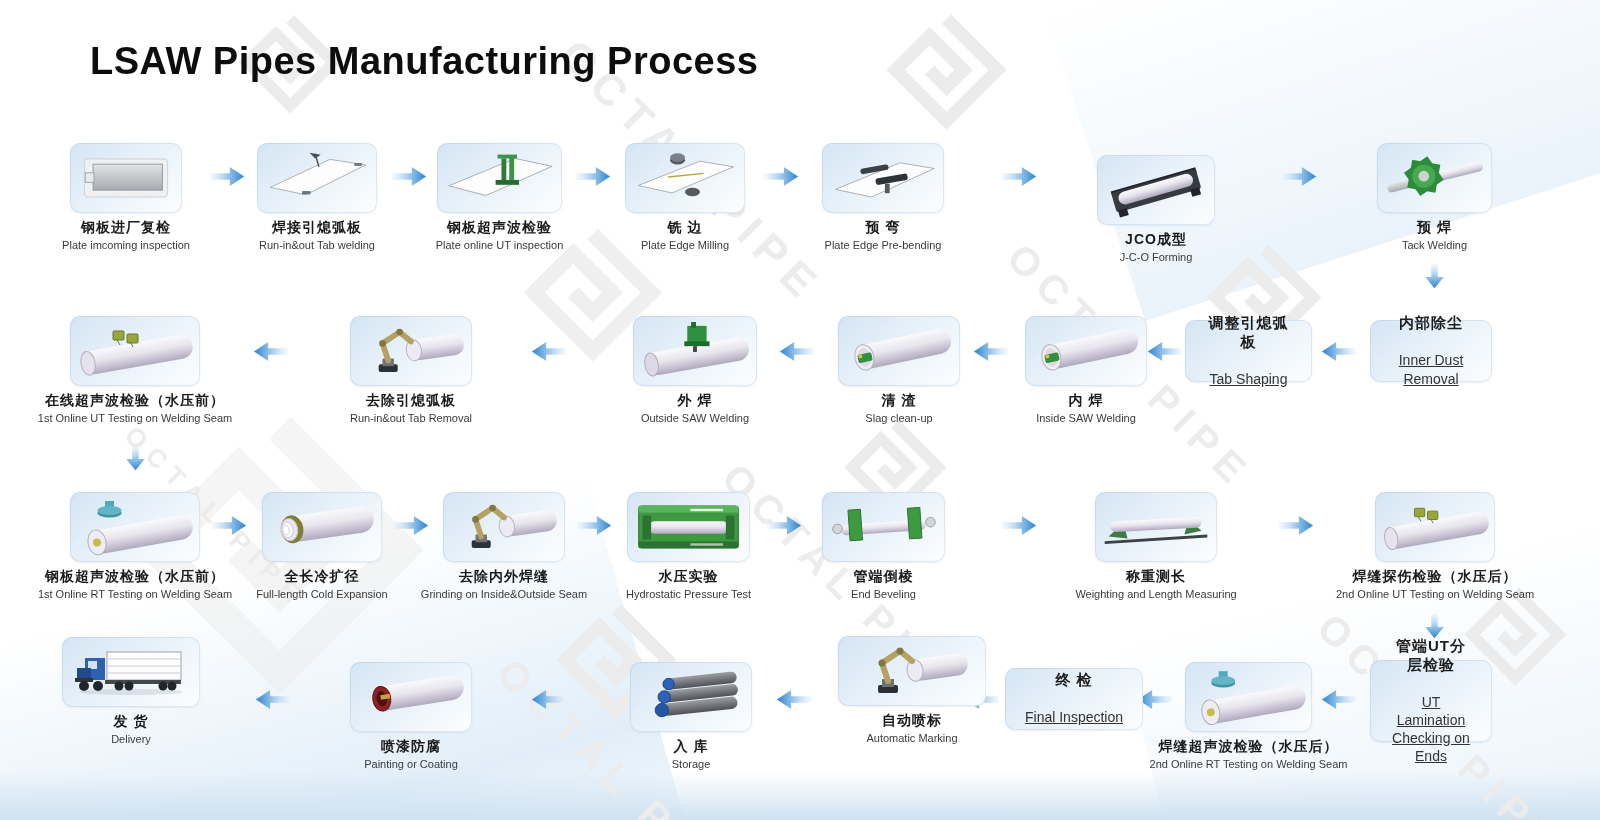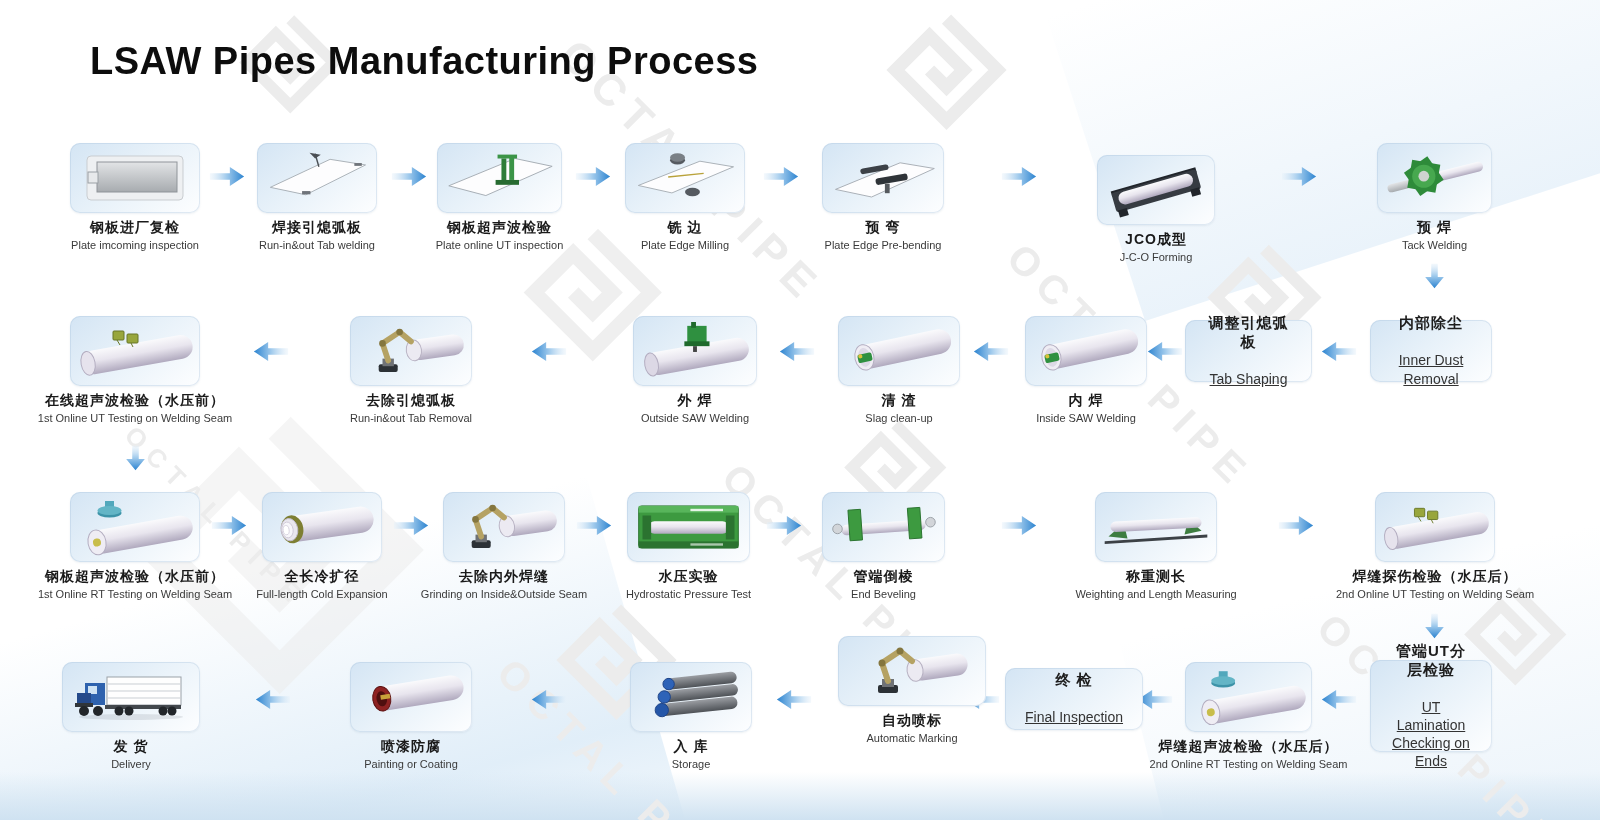--- a/index.html
+++ b/index.html
@@ -28,21 +28,21 @@
   .card{position:relative;width:100%;height:70px;border-radius:10px;
         background:linear-gradient(140deg,#d4e5f4 0%,#e7f1f9 45%,#fdfeff 100%);
         box-shadow:inset 0 0 0 1px rgba(170,195,220,.35), 0 1px 2px rgba(150,170,190,.18);}
   .illus{position:absolute;left:4px;top:3px;width:calc(100% - 8px);height:calc(100% - 6px);display:block;}
   .cap{position:absolute;top:76px;left:50%;transform:translateX(-50%);text-align:center;white-space:nowrap;}
   .cap .zh{font-size:14px;font-weight:bold;color:#1a1a1a;letter-spacing:1px;}
   .cap .en{font-size:11px;color:#3a3a3a;margin-top:2px;}
 
   .tbox{height:62px;display:flex;flex-direction:column;justify-content:center;align-items:center;
         text-align:center;padding:2px 19px;box-sizing:border-box;}
-  .tbox.tall{height:92px;}
+  .tbox.tall{height:82px;}
   .tbox .zh{font-size:15px;font-weight:bold;color:#1d1d1d;letter-spacing:1px;}
   .tbox .en{font-size:14px;color:#333333;margin-top:18px;line-height:1.3;white-space:normal;text-decoration:underline;}
 
   .arrow{position:absolute;width:38px;height:23px;}
   .arrow svg{width:100%;height:100%;display:block;}
   .arrow.left svg{transform:scaleX(-1);}
   .arrow.down{width:23px;height:28px;}
 </style>
 </head>
 <body>
@@ -307,21 +307,21 @@
       <use href="#sym-spiral"></use>
     </svg>
   <div class="wm" style="left:520px;top:650px;font-size:40px">OCTAL PIPE</div>
   <div class="wm" style="left:1340px;top:605px;font-size:40px">OCTAL PIPE</div>
   <svg class="wm-logo" style="left:1480px;top:592px;width:85px;height:85px">
       <use href="#sym-spiral"></use>
     </svg>
 
   <div class="title">LSAW Pipes Manufacturing Process</div>
 
-  <div class="step" style="left:70px;top:143px;width:130px">
+  <div class="step" style="left:70px;top:143px;width:112px">
     <div class="card">
       <svg class="illus" viewBox="0 0 120 64">
           <use href="#sym-steel-plate"></use>
         </svg>
     </div>
     <div class="cap">
       <div class="zh">钢板进厂复检</div>
       <div class="en">Plate imcoming inspection</div>
     </div>
   </div>
@@ -746,21 +746,21 @@
       <div class="zh">喷漆防腐</div>
       <div class="en">Painting or Coating</div>
     </div>
   </div>
   <div class="arrow left" style="left:254px;top:688px">
       <svg viewBox="0 0 40 24">
         <use href="#sym-arrow-r"></use>
       </svg>
     </div>
 
-  <div class="step" style="left:62px;top:662px;width:138px">
+  <div class="step" style="left:62px;top:637px;width:138px">
     <div class="card">
       <svg class="illus" viewBox="0 0 120 64">
           <use href="#sym-truck"></use>
         </svg>
     </div>
     <div class="cap">
       <div class="zh">发 货</div>
       <div class="en">Delivery</div>
     </div>
   </div>

